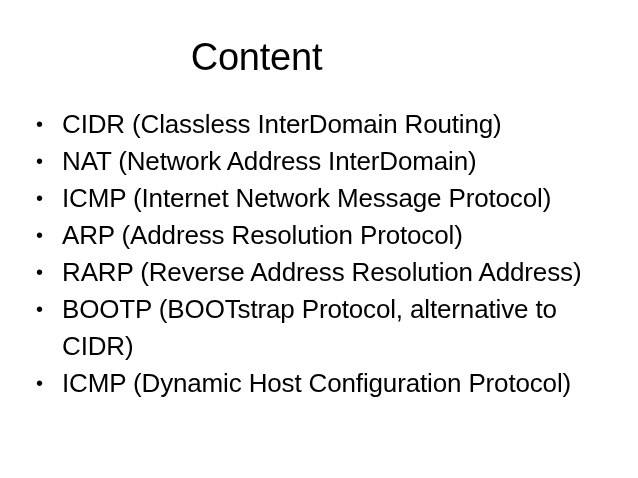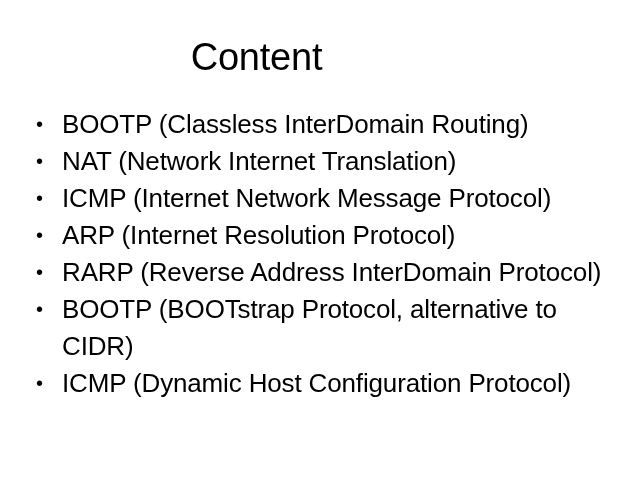--- a/index.html
+++ b/index.html
@@ -83,41 +83,41 @@
 
 <div class="slide">
 
   <div class="slide-title">Content</div>
 
   <div class="slide-body">
     <ul class="bullet-list">
 
       <li class="bullet-item">
         <span class="bullet-marker">•</span>
-        <span class="bullet-text">BOOTP (Classless InterDomain Routing)</span>
+        <span class="bullet-text">CIDR (Classless InterDomain Routing)</span>
       </li>
 
       <li class="bullet-item">
         <span class="bullet-marker">•</span>
-        <span class="bullet-text">NAT (Network Internet Translation)</span>
+        <span class="bullet-text">NAT (Network Address InterDomain)</span>
       </li>
 
       <li class="bullet-item">
         <span class="bullet-marker">•</span>
         <span class="bullet-text">ICMP (Internet Network Message Protocol)</span>
       </li>
 
       <li class="bullet-item">
         <span class="bullet-marker">•</span>
-        <span class="bullet-text">ARP (Internet Resolution Protocol)</span>
+        <span class="bullet-text">ARP (Address Resolution Protocol)</span>
       </li>
 
       <li class="bullet-item">
         <span class="bullet-marker">•</span>
-        <span class="bullet-text">RARP (Reverse Address InterDomain Protocol)</span>
+        <span class="bullet-text">RARP (Reverse Address Resolution Address)</span>
       </li>
 
       <li class="bullet-item">
         <span class="bullet-marker">•</span>
         <span class="bullet-text">BOOTP (BOOTstrap Protocol, alternative to CIDR)</span>
       </li>
 
       <li class="bullet-item">
         <span class="bullet-marker">•</span>
         <span class="bullet-text">ICMP (Dynamic Host Configuration Protocol)</span>

